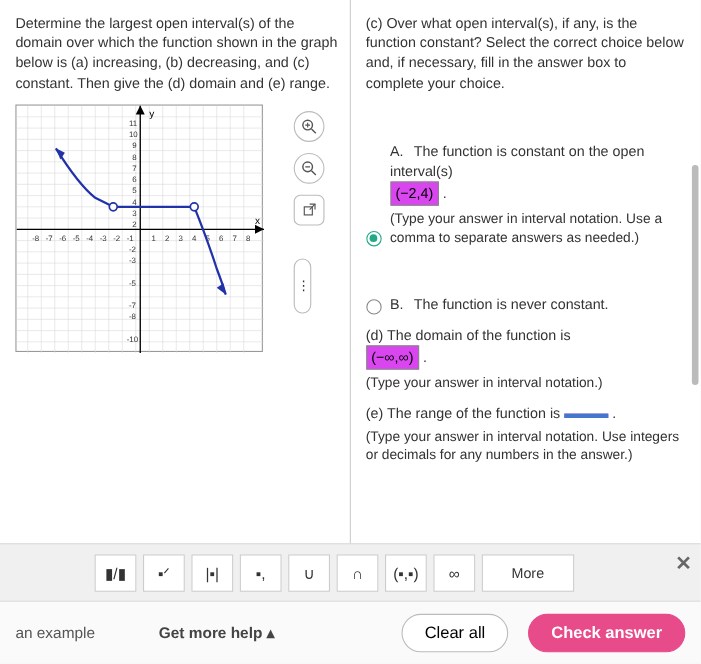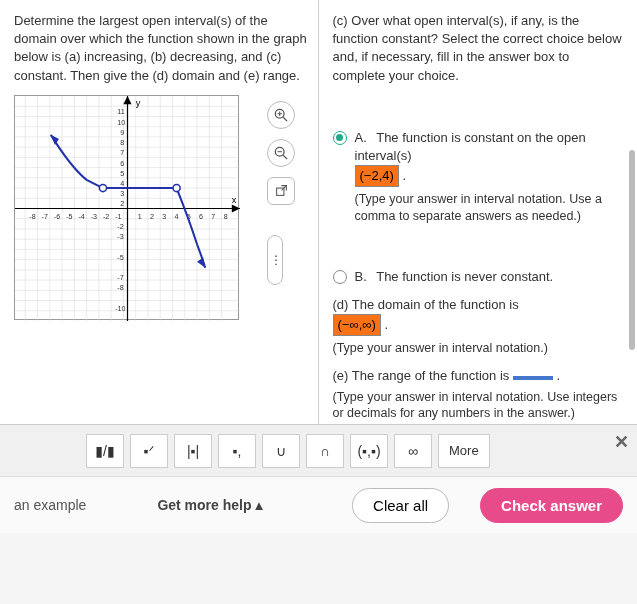--- a/index.html
+++ b/index.html
@@ -1,45 +1,45 @@
 <!DOCTYPE html>
 <html><head>
 <meta charset="utf-8">
 <style>
   * { box-sizing: border-box; margin: 0; padding: 0; }
   body { font-family: Arial, sans-serif; font-size: 13px; width: 637px; height: 604px; background: #f5f5f5; color: #333; overflow: hidden; }
-  .top-area { display: flex; height: 425px; border-bottom: 1px solid #ccc; background: #fff; }
+  .top-area { display: flex; height: 495px; border-bottom: 1px solid #ccc; background: #fff; }
   .left-col { flex: 1 1 50%; padding: 12px 10px 10px 14px; border-right: 1px solid #ccc; position: relative; }
   .right-col { flex: 1 1 50%; padding: 12px 14px 10px 14px; overflow-y: auto; }
   .question-text { line-height: 1.4; margin-bottom: 10px; }
   .graph-container { position: relative; display: flex; align-items: flex-start; }
   .graph { width: 225px; height: 225px; border: 1px solid #999; position: relative; background: #fff; }
   .graph svg { display: block; }
   .tool-col { display: flex; flex-direction: column; gap: 10px; margin-left: 28px; margin-top: 6px; }
   .tool-btn { width: 28px; height: 28px; border: 1px solid #bbb; border-radius: 50%; background: #fff; display: flex; align-items: center; justify-content: center; cursor: pointer; font-size: 13px; color: #555; }
   .tool-btn.sq { border-radius: 6px; }
   .dots-btn { width: 16px; height: 50px; border: 1px solid #bbb; border-radius: 8px; background: #fff; display:flex; align-items:center; justify-content:center; font-size:12px; letter-spacing:-2px; cursor:pointer; margin-top: 20px;}
   .part-c { line-height: 1.4; margin-bottom: 22px; }
-  .choice-row { display: flex; align-items: flex-start; margin-bottom: 10px; margin-top: 44px; }
+  .choice-row { display: flex; align-items: flex-end; margin-bottom: 10px; margin-top: 44px; }
   .radio { width: 14px; height: 14px; border: 1.5px solid #888; border-radius: 50%; margin-right: 8px; margin-top: 2px; flex-shrink: 0; display:flex; align-items:center; justify-content:center; }
   .radio.checked { border-color: #2a8; }
   .radio.checked::after { content:""; width:7px; height:7px; background:#2a8; border-radius:50%; }
   .choice-label { font-weight: normal; margin-right: 6px; }
   .choice-body { flex: 1; line-height: 1.4; }
-  .answer-box { display:inline-block; border: 1px solid #888; background: #f97316; padding: 1px 4px; min-width: 40px; color:#000; }
+  .answer-box { display:inline-block; border: 1px solid #888; background: #d946ef; padding: 1px 4px; min-width: 40px; color:#000; }
   .answer-box.focus { border: 2px solid #4477cc; padding: 0 3px; }
   .hint { font-size: 12.5px; line-height:1.3; margin-top:4px; }
   .section-d, .section-e { line-height: 1.4; margin-top: 10px; }
 
   .toolbar { height: 52px; background: #f0f0f0; border-bottom: 1px solid #ddd; display:flex; align-items:center; padding: 0 10px; gap: 6px; position: relative;}
   .tb-btn { min-width: 38px; height: 34px; border: 1px solid #ccc; background:#fff; display:flex; align-items:center; justify-content:center; font-size:14px; cursor:pointer; color:#333;}
-  .tb-btn.more { padding: 0 10px; font-size:13px;}
+  .tb-btn.more { padding: 0 26px; font-size:13px;}
   .close-x { position:absolute; right:8px; top:6px; font-size:18px; font-weight:bold; color:#666; cursor:pointer; }
 
-  .footer { height: 56px; display:flex; align-items:center; padding: 0 14px; gap: 31px; background:#fafafa;}
+  .footer { height: 56px; display:flex; align-items:center; padding: 0 14px; gap: 18px; background:#fafafa;}
   .link { color: #555; font-size: 14px; cursor:pointer; }
   .link.bold { font-weight:bold; color:#444;margin-left:40px;}
   .btn { padding: 8px 20px; border-radius: 22px; border:1px solid #bbb; background:#fff; font-size:15px; cursor:pointer;}
   .btn.primary { background:#e84b8a; color:#fff; border-color:#e84b8a; font-weight:bold;text-align:right;}
   .scrollbar-mock { position:absolute; right:2px; top:150px; width:6px; height:200px; background:#bbb; border-radius:3px;}
 </style>
 </head>
 <body>
 
 <div class="top-area">

